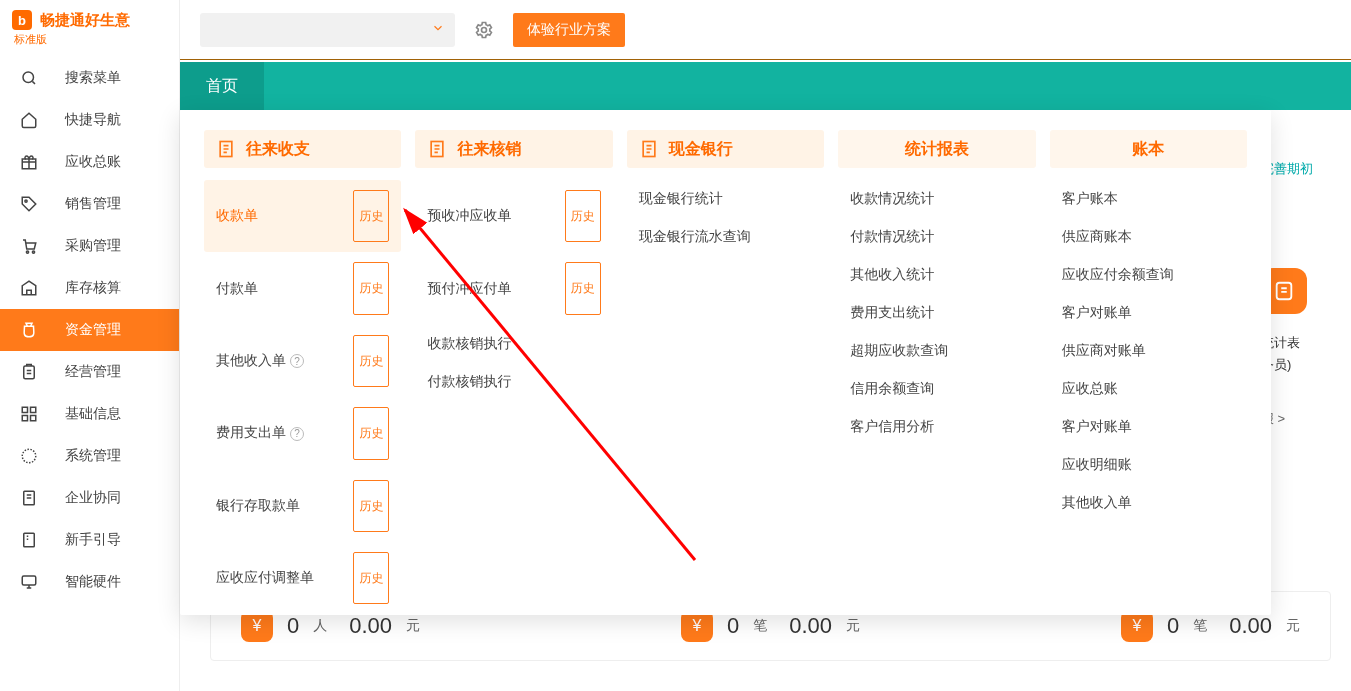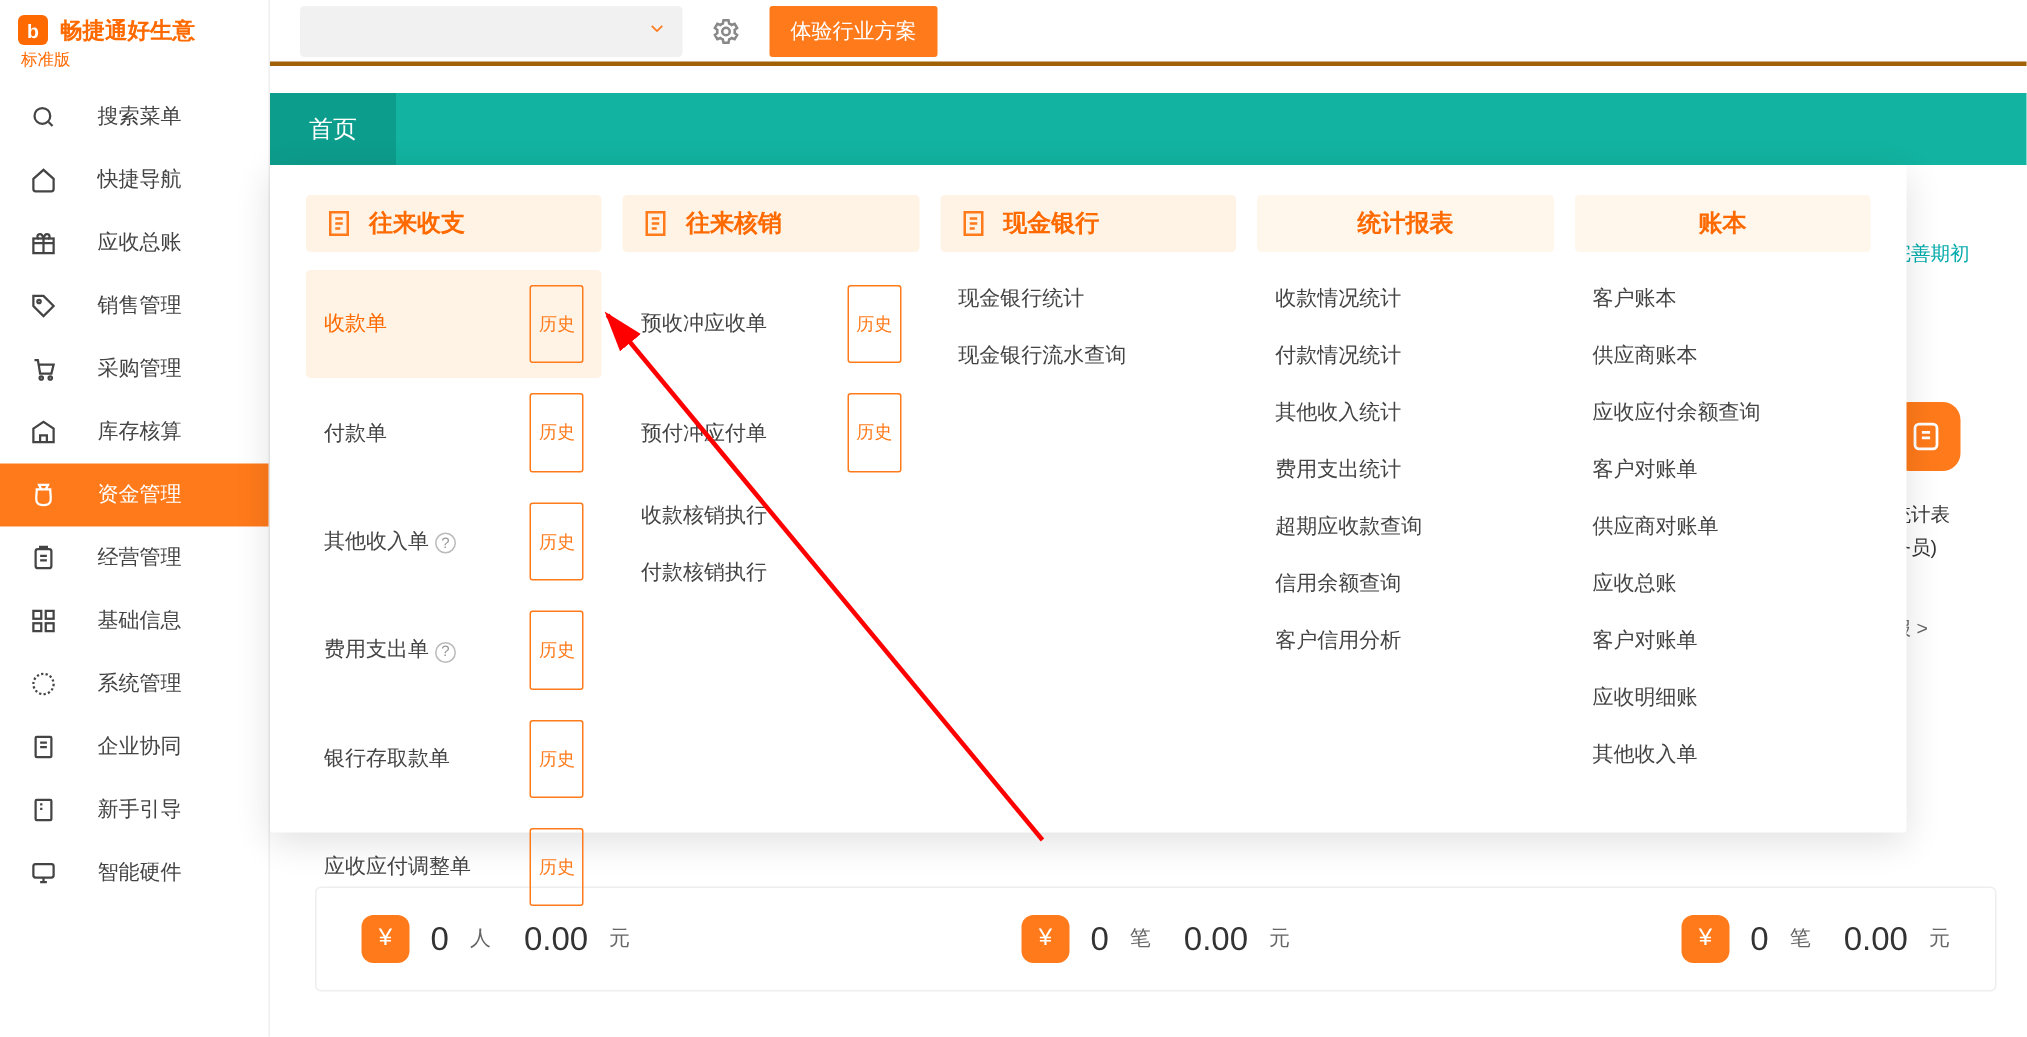--- a/index.html
+++ b/index.html
@@ -28,23 +28,23 @@
 }
 .nav-item.active { background:#ff7a1a; color:#fff; }
 .nav-ic {
   width:18px;height:18px; display:inline-flex; align-items:center; justify-content:center;
   color:inherit;
 }
 .nav-ic svg { width:18px; height:18px; }
 
 
 .top {
-  position:absolute; left:180px; right:0; top:0; height:44px;
+  position:absolute; left:180px; right:0; top:0; height:60px;
   display:flex; align-items:center; padding:0 20px; gap:18px;
-  border-bottom:3px solid #a16207;
+  border-bottom:1px solid #a16207;
 }
 .sel-like {
   width:255px;height:34px;background:#f1f1f1;border-radius:3px;
   display:flex;align-items:center;justify-content:flex-end;padding:0 10px;
   color:#ff7a1a;
 }
 .gear { width:22px;height:22px;color:#888;display:flex;align-items:center;justify-content:center; }
 .btn-orange {
   background:#ff7a1a;color:#fff;border:none;padding:8px 14px;border-radius:2px;cursor:pointer;
   font-size:14px;
@@ -84,21 +84,21 @@
   width:32px;height:32px;border-radius:8px;background:#ff7a1a;
   display:flex;align-items:center;justify-content:center;color:#fff;font-size:16px;
 }
 .stat .n { font-size:22px; font-weight:500;}
 .stat .u { font-size:14px; color:#666;}
 .stat .amt { font-size:22px; margin-left:8px;}
 .stat .cu { font-size:14px; color:#666;}
 
 
 .megamenu {
-  position:absolute; left:180px; top:110px; right:80px; height:445px;
+  position:absolute; left:180px; top:110px; right:80px; height:505px;
   background:#fff; box-shadow:0 6px 24px rgba(0,0,0,.12); border-radius:2px;
   padding:20px 24px; display:flex; gap:14px; z-index:20;
 }
 .col { flex:1; min-width:0;}
 .col-hd {
   height:38px;border-radius:3px; display:flex;align-items:center; gap:10px;
   padding:0 12px; color:#ff6a00; font-size:16px; font-weight:600;
   background:#fff3e6; margin-bottom:12px;
 }
 .col-hd.plain { background:#fff6ec; justify-content:center; }

